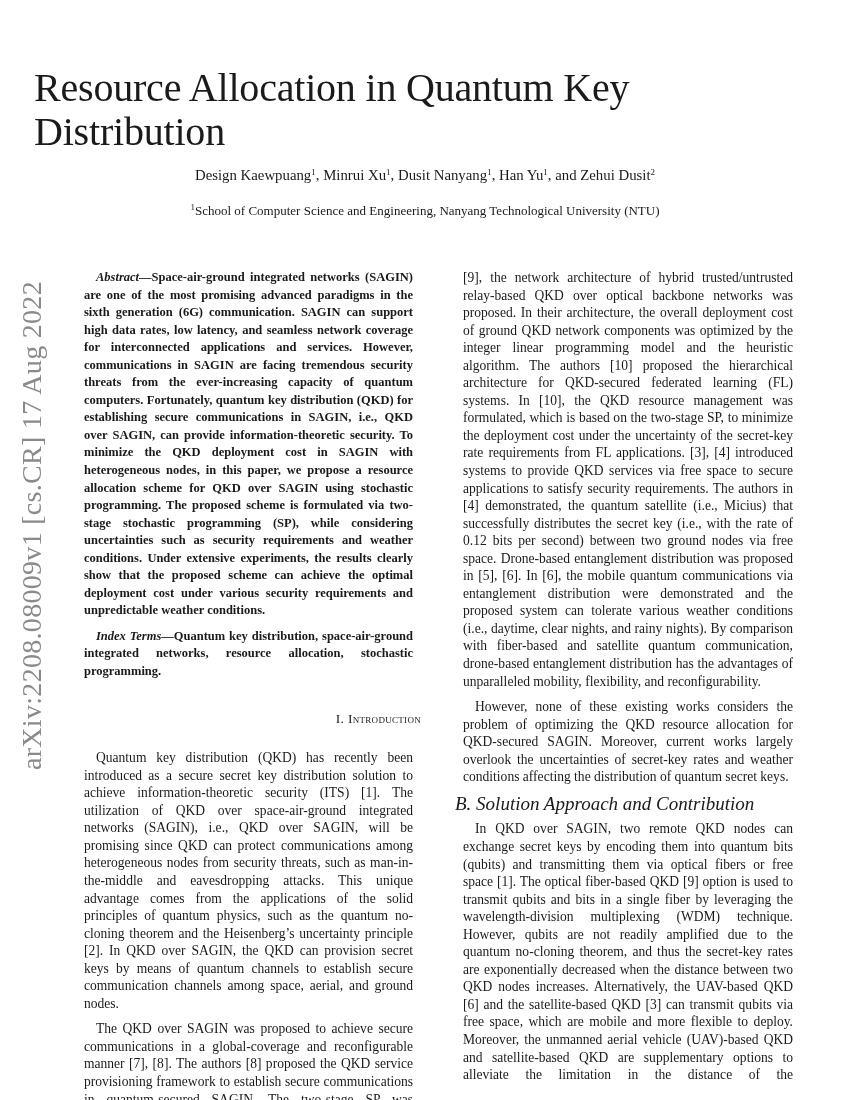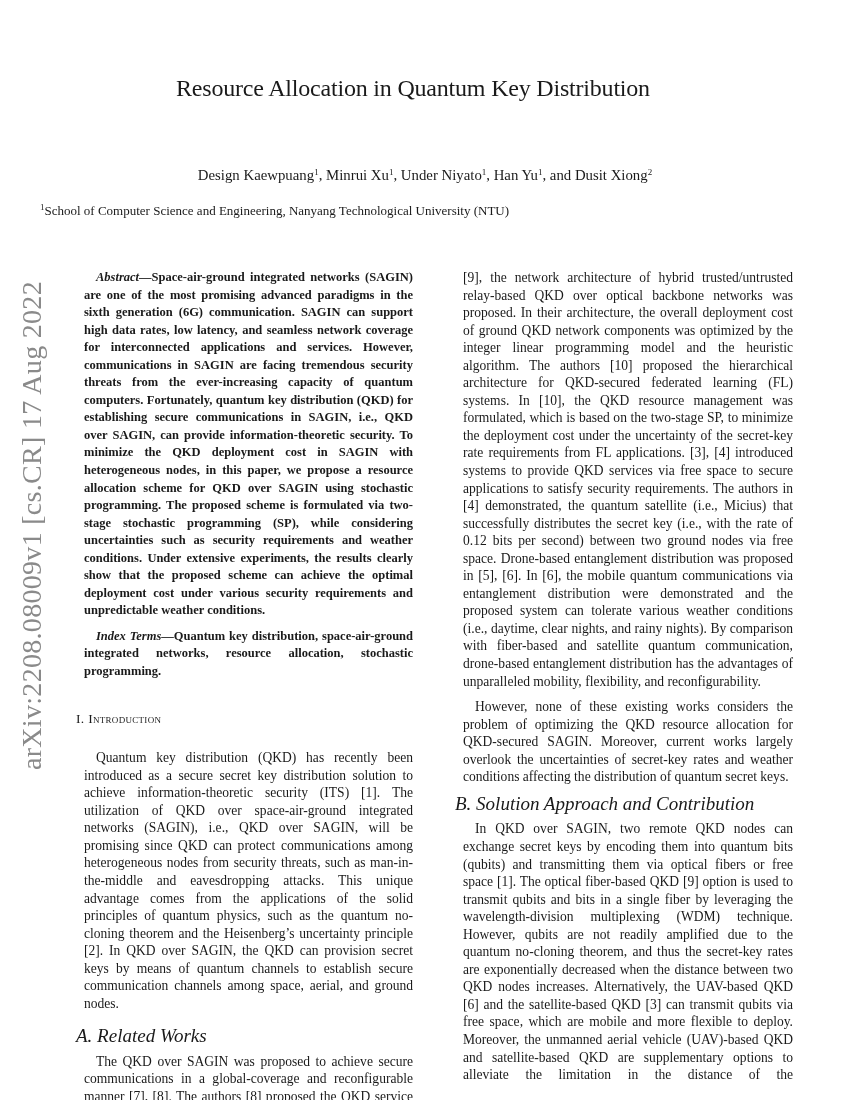--- a/index.html
+++ b/index.html
@@ -1,68 +1,67 @@
 <!DOCTYPE html>
 <html><head>
 <meta charset="utf-8">
 <style>
   html, body { margin: 0; padding: 0; background: #ffffff; }
   body { width: 850px; height: 1100px; position: relative; overflow: hidden;
          font-family: "Liberation Serif", "DejaVu Serif", serif; color: #1a1a1a; }
   .page { position: absolute; left: 0; top: 0; width: 850px; height: 1100px; background: #fff; }
 
-  .title { position: absolute; left: 28px; width: 770px; top: 66px; text-align: center;
-           font-size: 24px; line-height: 44px; font-weight: normal; margin: 0; letter-spacing: -0.2px; }
+  .title { position: absolute; left: 34px; width: 770px; top: 66px; text-align: left;
+           font-size: 40px; line-height: 44px; font-weight: normal; margin: 0; letter-spacing: -0.2px; }
   .authors { position: absolute; left: 40px; width: 770px; top: 166px; text-align: center;
              font-size: 14.8px; line-height: 18px; }
-  .affils { position: absolute; left: 40px; width: 770px; top: 202px; 
+  .affils { position: absolute; left: 40px; width: 770px; top: 202px; text-align: center;
             font-size: 13px; line-height: 17.5px; }
   sup { font-size: 9px; vertical-align: 5px; line-height: 0; }
 
   .arxiv { position: absolute; left: 17px; top: 770px; transform-origin: 0 0; transform: rotate(-90deg);
            white-space: nowrap; font-size: 28px; color: #8a8a8a; letter-spacing: 0.3px; line-height: 30px; }
 
   .col { position: absolute; top: 261px; width: 345px; font-size: 13.55px; line-height: 17.55px;
          text-align: justify; hyphens: none; }
   .col-left { left: 76px; }
   .col-right { left: 455px; width: 346px; }
   .col p { margin: 8px; text-indent: 12px; }
   .abstract { font-weight: bold; font-size: 12.5px; line-height: 17.55px; }
   .abstract em { font-style: italic; }
-  .sec-heading { text-align: left; font-size: 13.5px; margin: 29px 0 22px 0; font-variant: small-caps; letter-spacing: 0.3px; }
+  .sec-heading { text-align: right; font-size: 13.5px; margin: 29px 0 22px 0; font-variant: small-caps; letter-spacing: 0.3px; }
   .subsec-heading { font-style: italic; margin: 15px 0 6px 0; font-size: 19px; }
   .noindent { text-indent: 0 !important; }
 </style>
 </head>
 <body>
 
 <div class="page">
 
   <div class="arxiv">arXiv:2208.08009v1  [cs.CR]  17 Aug 2022</div>
 
   <h1 class="title">
     <span>Resource Allocation in Quantum Key Distribution</span><br>
   </h1>
 
   <div class="authors">
-    <span><span>Design Kaewpuang</span><sup>1</sup><span>, </span></span><span><span>Minrui Xu</span><sup>1</sup><span>, </span></span><span><span>Under Niyato</span><sup>1</sup><span>, </span></span><span><span>Han Yu</span><sup>1</sup><span>, and </span></span><span><span>Dusit Xiong</span><sup>2</sup></span>
+    <span><span>Design Kaewpuang</span><sup>1</sup><span>, </span></span><span><span>Minrui Xu</span><sup>1</sup><span>, </span></span><span><span>Dusit Nanyang</span><sup>1</sup><span>, </span></span><span><span>Han Yu</span><sup>1</sup><span>, and </span></span><span><span>Zehui Dusit</span><sup>2</sup></span>
   </div>
 
   <div class="affils">
     <div><sup>1</sup><span>School of Computer Science and Engineering, Nanyang Technological University (NTU)</span></div>
   </div>
 
   <div class="col col-left">
     <p class="abstract"><em>Abstract</em><span>—</span><span>Space-air-ground integrated networks (SAGIN) are one of the most promising advanced paradigms in the sixth generation (6G) communication. SAGIN can support high data rates, low latency, and seamless network coverage for interconnected applications and services. However, communications in SAGIN are facing tremendous security threats from the ever-increasing capacity of quantum computers. Fortunately, quantum key distribution (QKD) for establishing secure communications in SAGIN, i.e., QKD over SAGIN, can provide information-theoretic security. To minimize the QKD deployment cost in SAGIN with heterogeneous nodes, in this paper, we propose a resource allocation scheme for QKD over SAGIN using stochastic programming. The proposed scheme is formulated via two-stage stochastic programming (SP), while considering uncertainties such as security requirements and weather conditions. Under extensive experiments, the results clearly show that the proposed scheme can achieve the optimal deployment cost under various security requirements and unpredictable weather conditions.</span></p>
     <p class="abstract"><em>Index Terms</em><span>—</span><span>Quantum key distribution, space-air-ground integrated networks, resource allocation, stochastic programming.</span></p>
 
     <div class="sec-heading">I. Introduction</div>
     <p>Quantum key distribution (QKD) has recently been introduced as a secure secret key distribution solution to achieve information-theoretic security (ITS) [1]. The utilization of QKD over space-air-ground integrated networks (SAGIN), i.e., QKD over SAGIN, will be promising since QKD can protect communications among heterogeneous nodes from security threats, such as man-in-the-middle and eavesdropping attacks. This unique advantage comes from the applications of the solid principles of quantum physics, such as the quantum no-cloning theorem and the Heisenberg’s uncertainty principle [2]. In QKD over SAGIN, the QKD can provision secret keys by means of quantum channels to establish secure communication channels among space, aerial, and ground nodes.</p>
 
-    <div class="subsec-heading">A. Related Works</div>
     <p style="text-align-last: justify;">The QKD over SAGIN was proposed to achieve secure communications in a global-coverage and reconfigurable manner [7], [8]. The authors [8] proposed the QKD service provisioning framework to establish secure communications in quantum-secured SAGIN. The two-stage SP was formulated to minimize the provisioning cost under the uncertainty of secret-key rates. In practice, the framework was applied to support Metaverse applications to achieve the optimal solution. In</p>
   </div>
 
   <div class="col col-right">
     <p class="noindent">[9], the network architecture of hybrid trusted/untrusted relay-based QKD over optical backbone networks was proposed. In their architecture, the overall deployment cost of ground QKD network components was optimized by the integer linear programming model and the heuristic algorithm. The authors [10] proposed the hierarchical architecture for QKD-secured federated learning (FL) systems. In [10], the QKD resource management was formulated, which is based on the two-stage SP, to minimize the deployment cost under the uncertainty of the secret-key rate requirements from FL applications. [3], [4] introduced systems to provide QKD services via free space to secure applications to satisfy security requirements. The authors in [4] demonstrated, the quantum satellite (i.e., Micius) that successfully distributes the secret key (i.e., with the rate of 0.12 bits per second) between two ground nodes via free space. Drone-based entanglement distribution was proposed in [5], [6]. In [6], the mobile quantum communications via entanglement distribution were demonstrated and the proposed system can tolerate various weather conditions (i.e., daytime, clear nights, and rainy nights). By comparison with fiber-based and satellite quantum communication, drone-based entanglement distribution has the advantages of unparalleled mobility, flexibility, and reconfigurability.</p>
     <p>However, none of these existing works considers the problem of optimizing the QKD resource allocation for QKD-secured SAGIN. Moreover, current works largely overlook the uncertainties of secret-key rates and weather conditions affecting the distribution of quantum secret keys.</p>
 
     <div class="subsec-heading" style="margin-top:9px;">B. Solution Approach and Contribution</div>
     <p style="text-align-last: justify;">In QKD over SAGIN, two remote QKD nodes can exchange secret keys by encoding them into quantum bits (qubits) and transmitting them via optical fibers or free space [1]. The optical fiber-based QKD [9] option is used to transmit qubits and bits in a single fiber by leveraging the wavelength-division multiplexing (WDM) technique. However, qubits are not readily amplified due to the quantum no-cloning theorem, and thus the secret-key rates are exponentially decreased when the distance between two QKD nodes increases. Alternatively, the UAV-based QKD [6] and the satellite-based QKD [3] can transmit qubits via free space, which are mobile and more flexible to deploy. Moreover, the unmanned aerial vehicle (UAV)-based QKD and satellite-based QKD are supplementary options to alleviate the limitation in the distance of the</p>
   </div>

